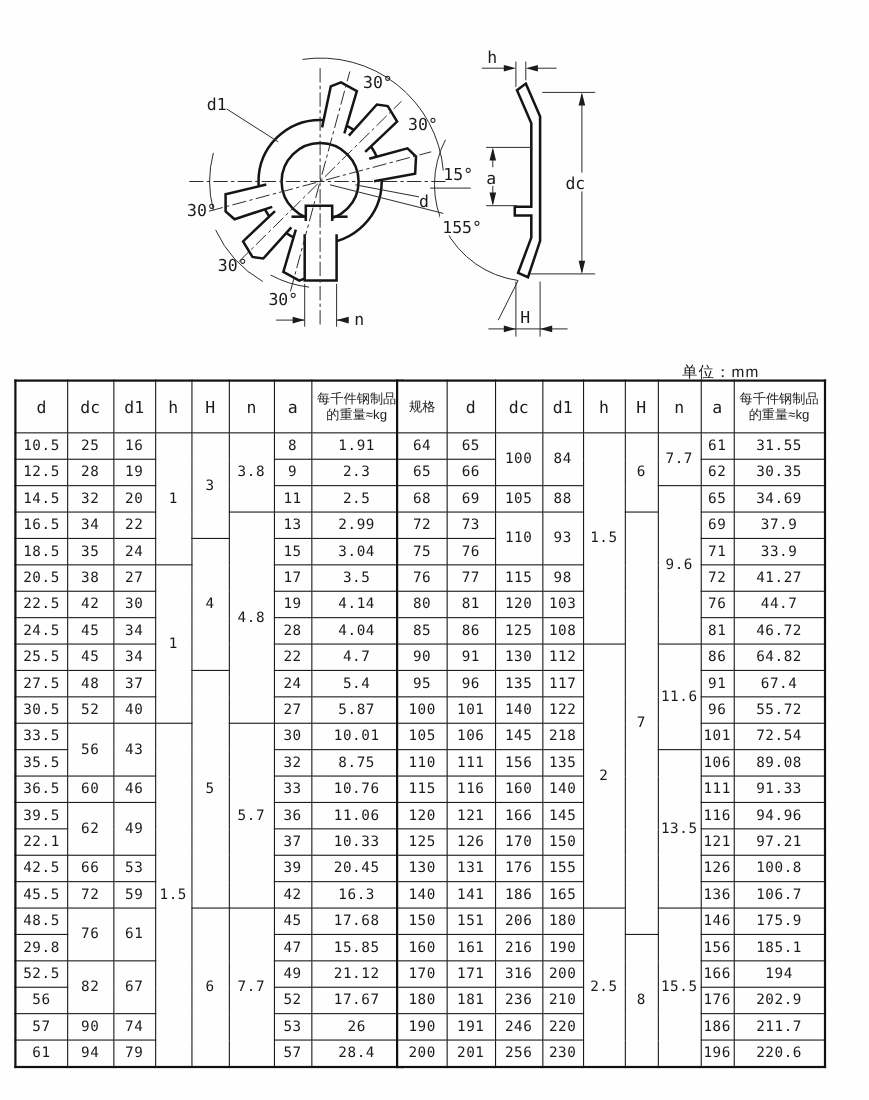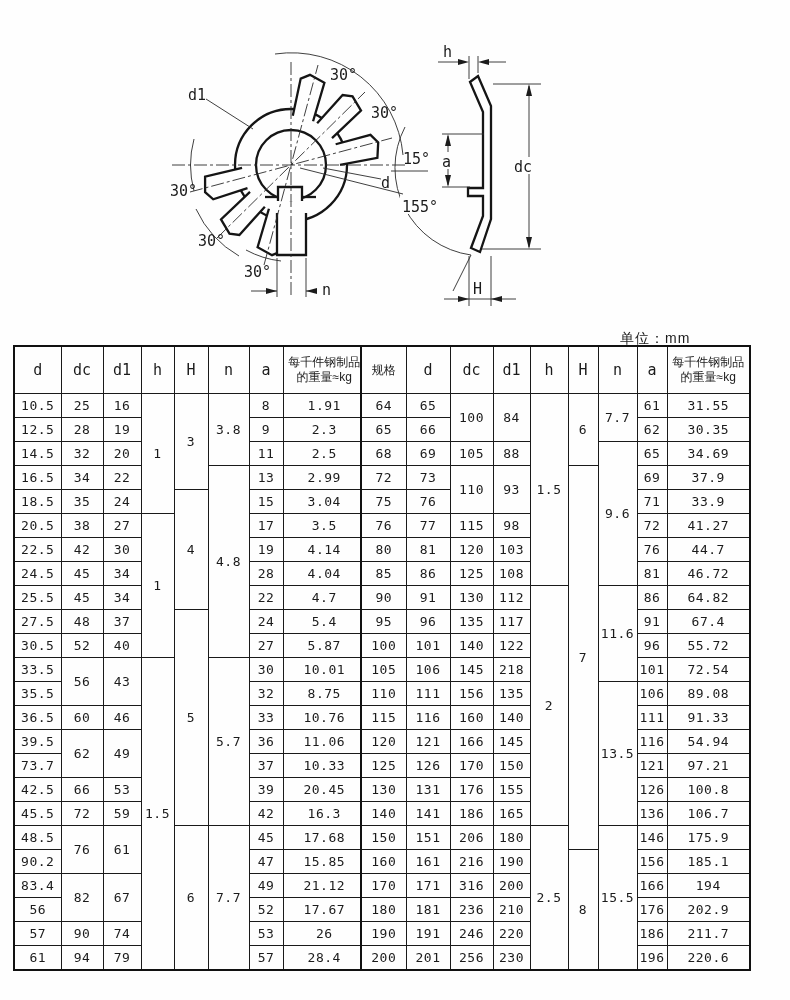--- a/index.html
+++ b/index.html
@@ -287,21 +287,21 @@
           <td>10.76</td>
         </tr>
         <tr>
           <td>39.5</td>
           <td rowspan="2">62</td>
           <td rowspan="2">49</td>
           <td>36</td>
           <td>11.06</td>
         </tr>
         <tr>
-          <td>73.7</td>
+          <td>22.1</td>
           <td>37</td>
           <td>10.33</td>
         </tr>
         <tr>
           <td>42.5</td>
           <td>66</td>
           <td>53</td>
           <td>39</td>
           <td>20.45</td>
         </tr>
@@ -315,26 +315,26 @@
         <tr>
           <td>48.5</td>
           <td rowspan="2">76</td>
           <td rowspan="2">61</td>
           <td rowspan="6">6</td>
           <td rowspan="6">7.7</td>
           <td>45</td>
           <td>17.68</td>
         </tr>
         <tr>
-          <td>90.2</td>
+          <td>29.8</td>
           <td>47</td>
           <td>15.85</td>
         </tr>
         <tr>
-          <td>83.4</td>
+          <td>52.5</td>
           <td rowspan="2">82</td>
           <td rowspan="2">67</td>
           <td>49</td>
           <td>21.12</td>
         </tr>
         <tr>
           <td>56</td>
           <td>52</td>
           <td>17.67</td>
         </tr>
@@ -497,21 +497,21 @@
           <td>140</td>
           <td>111</td>
           <td>91.33</td>
         </tr>
         <tr>
           <td>120</td>
           <td>121</td>
           <td>166</td>
           <td>145</td>
           <td>116</td>
-          <td>54.94</td>
+          <td>94.96</td>
         </tr>
         <tr>
           <td>125</td>
           <td>126</td>
           <td>170</td>
           <td>150</td>
           <td>121</td>
           <td>97.21</td>
         </tr>
         <tr>

